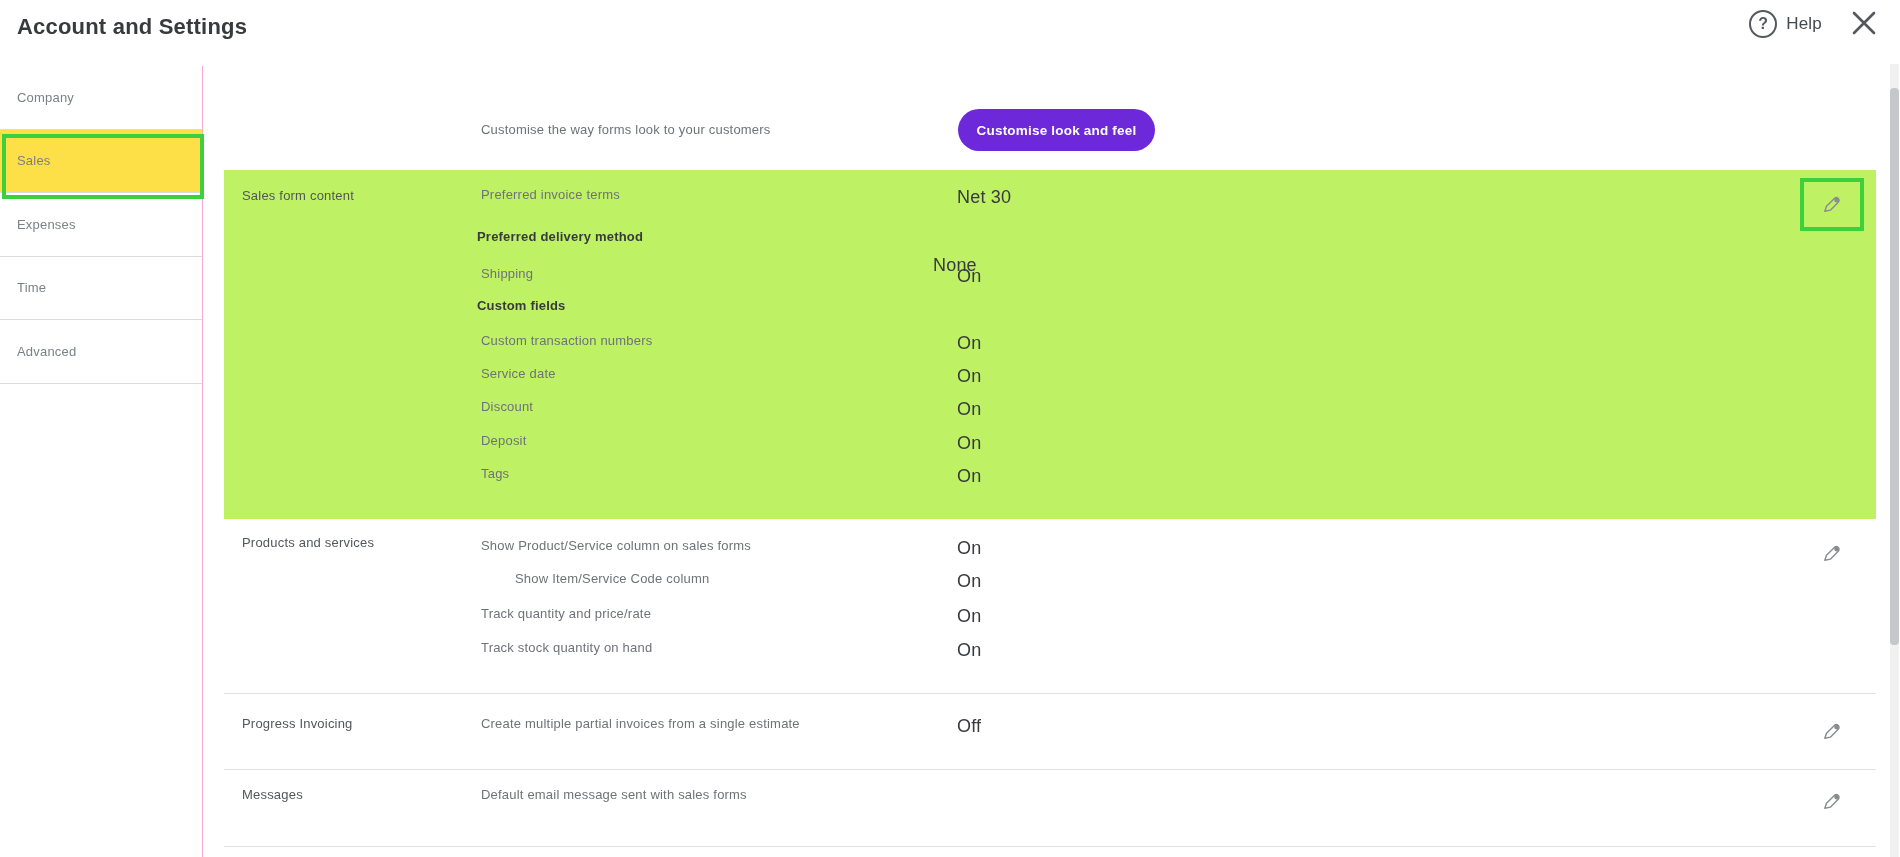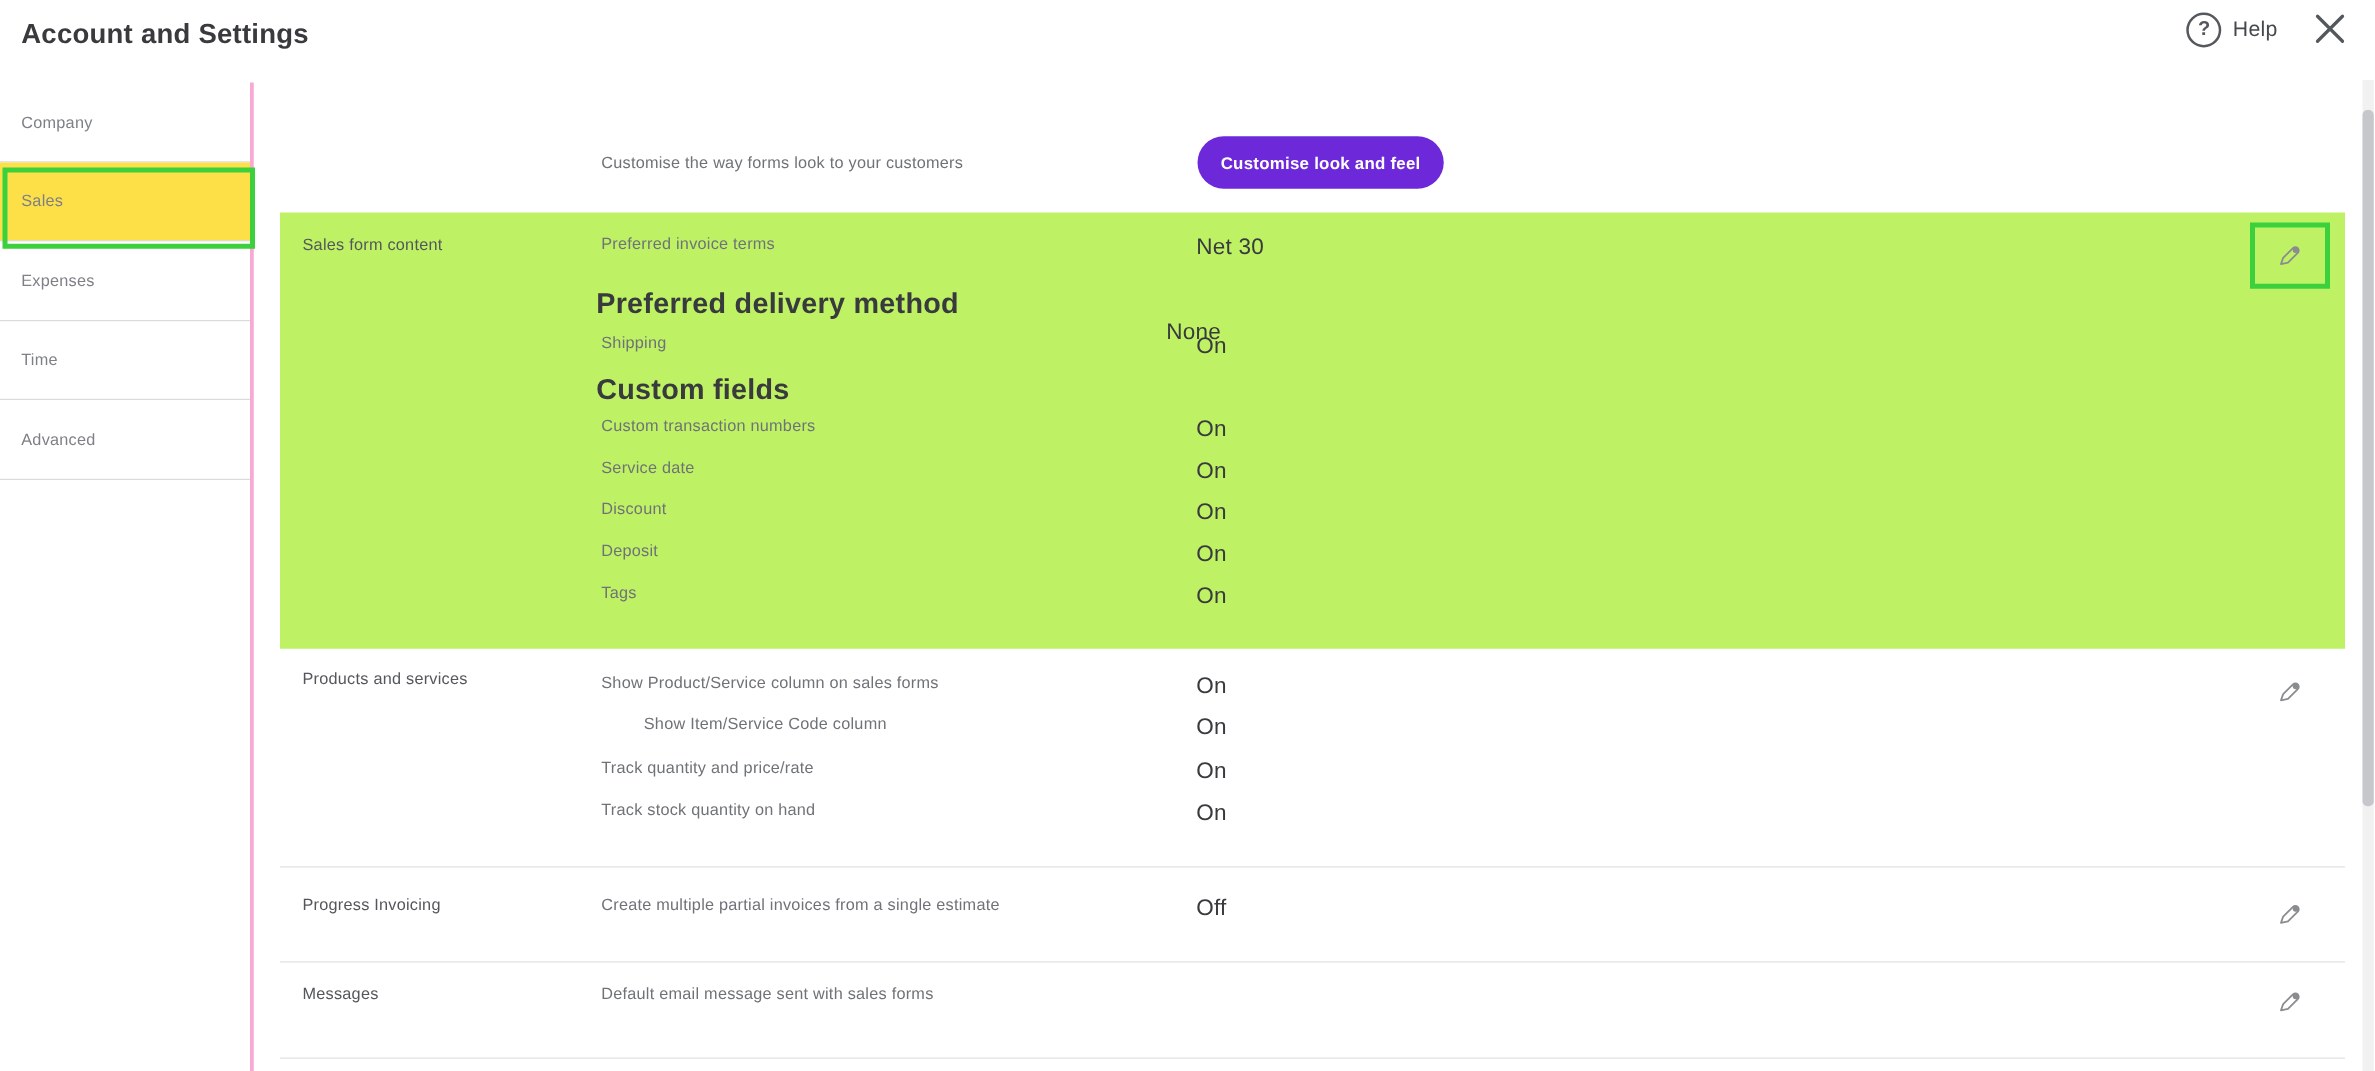--- a/index.html
+++ b/index.html
@@ -9,34 +9,34 @@
 
   
   .page-title { position:absolute; left:17px; top:14px; font-size:22px; font-weight:700; letter-spacing:.2px; color:#393a3d; }
   .header-right { position:absolute; right:22px; top:10px; display:flex; align-items:center; }
   .help-group { display:flex; align-items:center; cursor:pointer; }
   .help-circle { width:28px; height:28px; border:2px solid #55585d; border-radius:50%; display:flex; align-items:center; justify-content:center; font-size:16px; font-weight:600; color:#55585d; }
   .help-label { margin-left:9px; font-size:17px; color:#45484d; letter-spacing:.2px; }
   .close-btn { margin-left:28px; width:28px; height:28px; background:none; border:none; padding:0; cursor:pointer; display:flex; align-items:center; justify-content:center; }
 
   
-  .sidebar { position:absolute; left:0; top:66px; width:203px; height:791px; border-right:3px solid #f9a8d4; }
+  .sidebar { position:absolute; left:0; top:66px; width:203px; height:791px; border-right:1px solid #f9a8d4; }
   .side-item { position:relative; height:63.5px; display:flex; align-items:center; padding-left:17px; border-bottom:1px solid #d9dbde; cursor:pointer; }
   .side-item:first-child { border-top:1px solid transparent; }
   .side-label { font-size:13px; color:#7d8086; letter-spacing:.2px; }
   .side-item.selected { background:#fde047; }
 
   
   .section { position:absolute; left:224px; width:1652px; }
   .sec-label { position:absolute; left:18px; font-size:13px; color:#53565b; letter-spacing:.2px; }
   .row { position:absolute; left:257px; right:120px; height:20px; display:flex; align-items:flex-start; }
   .rlabel { font-size:13px; color:#6f7277; letter-spacing:.2px; }
   .rvalue { position:absolute; left:476px; font-size:18px; color:#393a3d; letter-spacing:.2px; }
   .row.hdr { left:253px; }
-  .row.hdr .rheader { font-size:23px; font-weight:700; color:#393a3d; letter-spacing:.2px; }
+  .row.hdr .rheader { font-size:13px; font-weight:700; color:#393a3d; letter-spacing:.2px; }
   .row.hdr .rvalue { left:456px;margin-top:26px; }
   .row.indent .rlabel { padding-left:34px; }
 
   .sec-customise { top:66px; height:104px; background:#fff; }
   .sec-sales { top:170px; height:436px; background:#bef264; }
   .sec-products { top:519px; height:174px; background:#fff; }
   .sec-progress { top:693px; height:76px; background:#fff; border-top:1px solid #e0e2e5; }
   .sec-messages { top:769px; height:78px; background:#fff; border-top:1px solid #e0e2e5; border-bottom:1px solid #e0e2e5; }
 
   .customise-btn { position:absolute; left:734px; top:43px; width:197px; height:42px; border:none; border-radius:21px; background:#6d28d9; color:#ffffff; font-family:"Liberation Sans", sans-serif; font-size:13.5px; font-weight:700; letter-spacing:.2px; cursor:pointer; }

